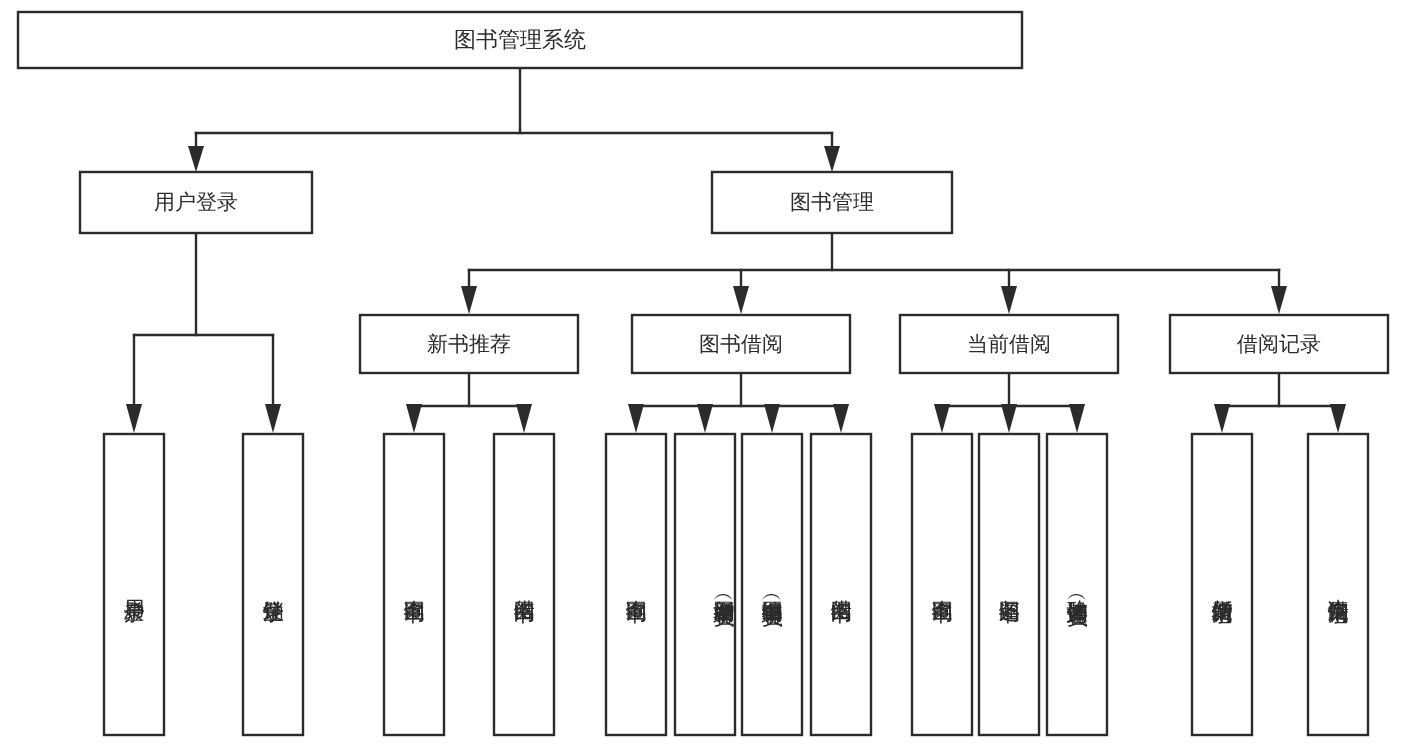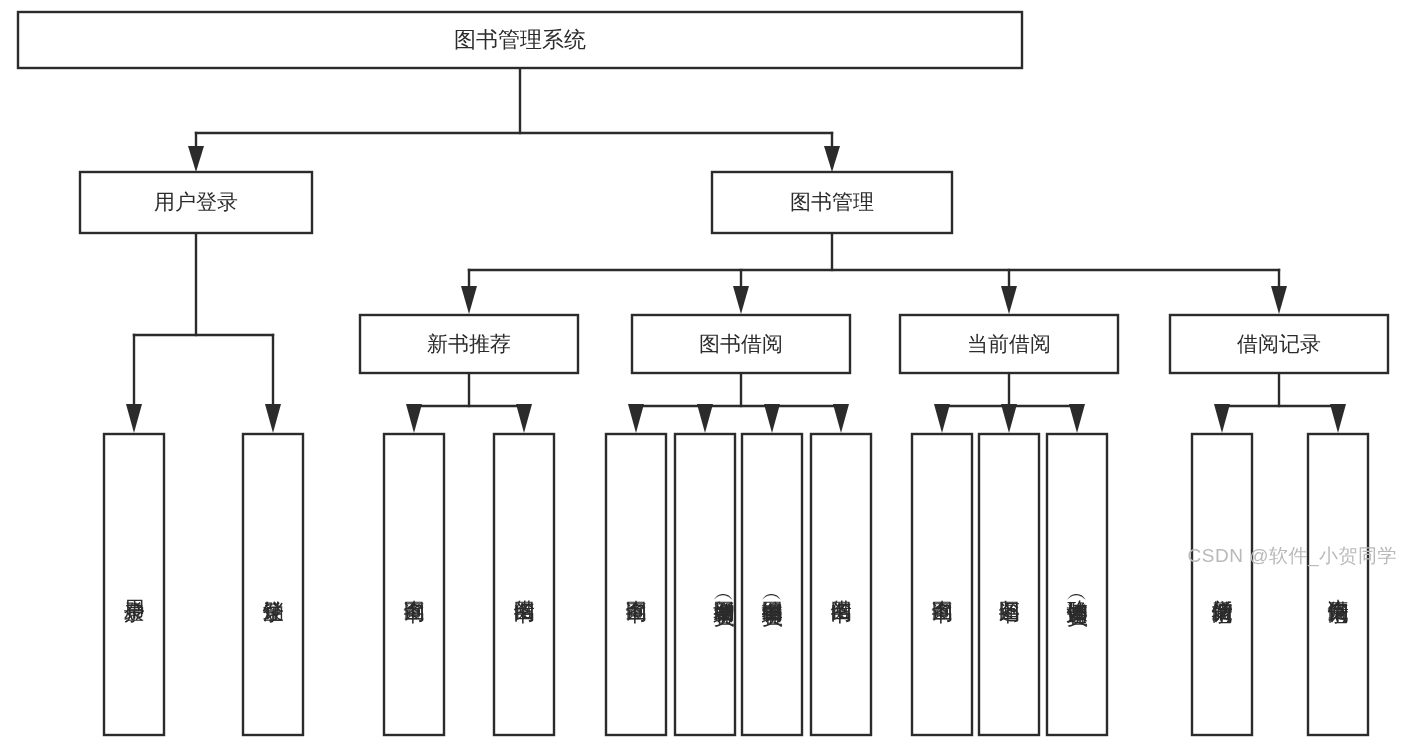--- a/index.html
+++ b/index.html
@@ -220,14 +220,13 @@
   <div class="vlabel" style="left: 742px; top: 440px; width: 60px; height: 295px; display: flex; align-items: center; justify-content: center;">编辑图书（管理员）</div>
   <div class="vlabel" style="left: 811px; top: 434px; width: 60px; height: 301px; display: flex; align-items: center; justify-content: center;">借阅图书</div>
 
   <div class="vlabel" style="left: 912px; top: 434px; width: 60px; height: 301px; display: flex; align-items: center; justify-content: center;">查询图书</div>
   <div class="vlabel" style="left: 979px; top: 434px; width: 60px; height: 301px; display: flex; align-items: center; justify-content: center;">归还图书</div>
   <div class="vlabel" style="left: 1047px; top: 440px; width: 60px; height: 295px; display: flex; align-items: center; justify-content: center;">确认归还（管理员）</div>
 
   <div class="vlabel" style="left: 1192px; top: 434px; width: 60px; height: 301px; display: flex; align-items: center; justify-content: center;">新增借阅记录</div>
   <div class="vlabel" style="left: 1308px; top: 434px; width: 60px; height: 301px; display: flex; align-items: center; justify-content: center;">查询借阅记录</div>
 
-  <div class="watermark">CSDN @软件_小贺同学</div>
 </div>
 
 </body></html>

